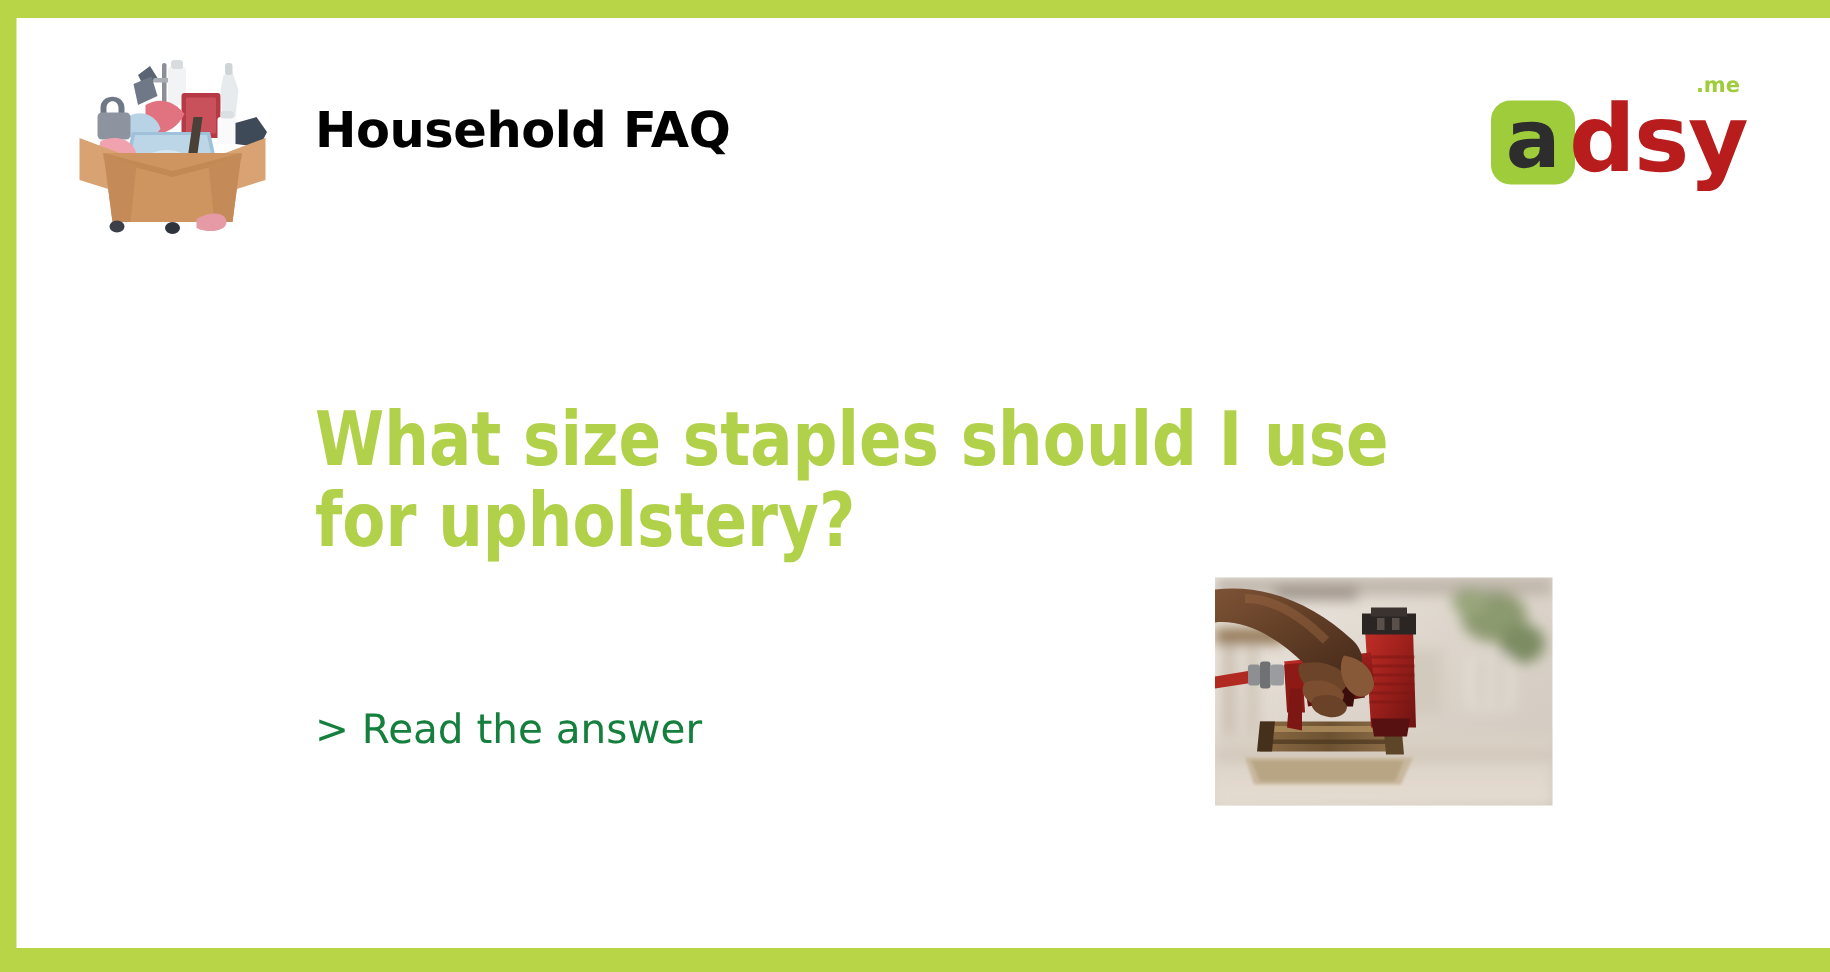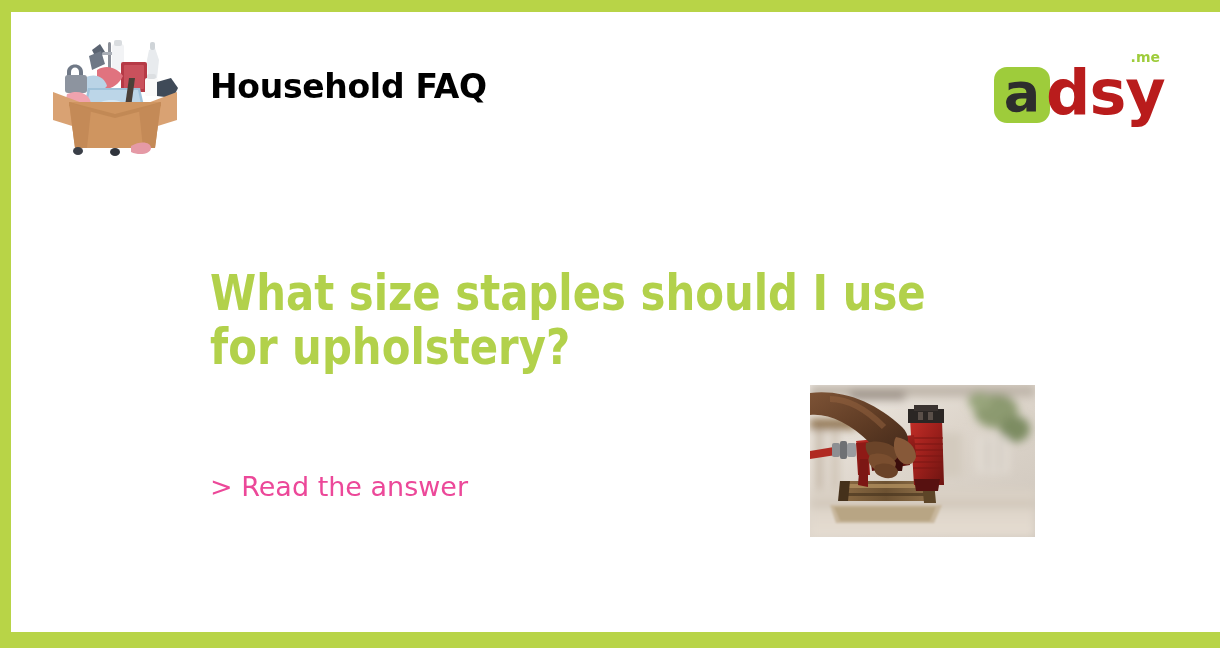--- a/index.html
+++ b/index.html
@@ -131,21 +131,21 @@
     white-space: pre-line;
   }
 
   
   .cta {
     position: absolute;
     left: 199px;
     top: 458px;
     font-size: 27px;
     font-weight: 400;
-    color: #ec4899;
+    color: #15803d;
     line-height: 1.25;
     white-space: nowrap;
     cursor: pointer;
   }
 
   
   .photo {
     position: absolute;
     left: 799px;
     top: 373px;

